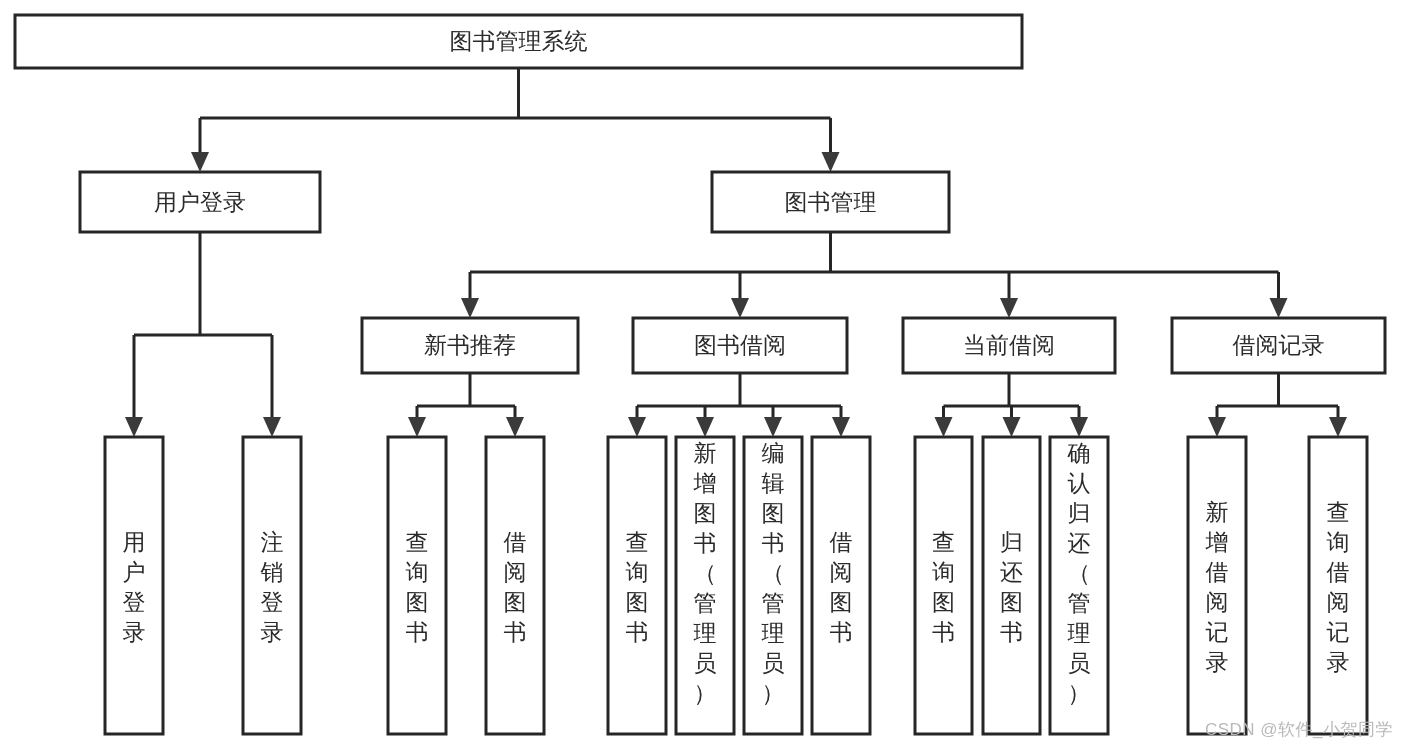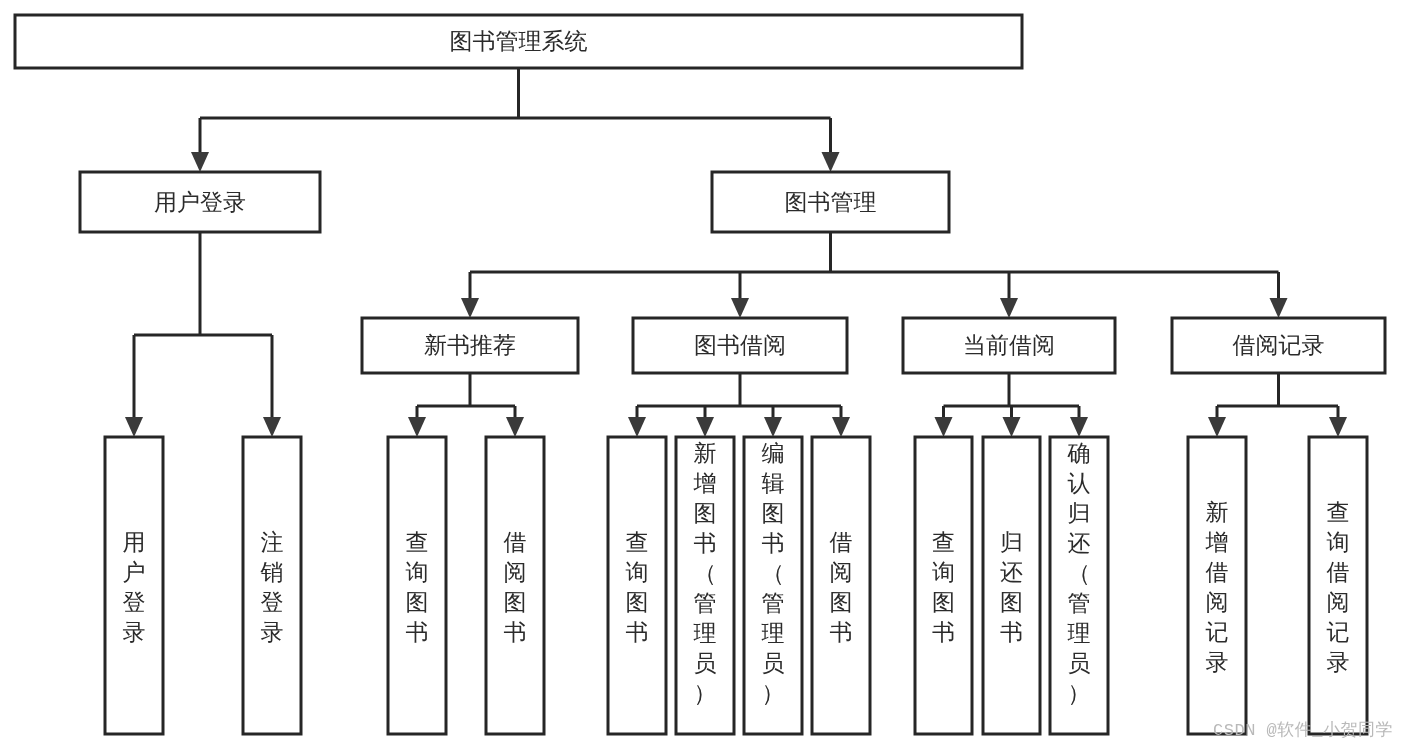--- a/index.html
+++ b/index.html
@@ -51,21 +51,21 @@
   .node-label-v {
     fill: #2b2b2b;
     font-family: "DejaVu Sans", "Liberation Sans", sans-serif;
     font-size: 23px;
     text-anchor: middle;
   }
   .watermark {
     position: absolute;
     right: 12px;
     bottom: 6px;
-    font-family: Liberation Mono, monospace;
+    font-family: Liberation Sans, sans-serif;
     font-size: 17px;
     color: #b9b9b9;
     letter-spacing: 0.5px;
     white-space: nowrap;
     pointer-events: none;
   }
 </style>
 </head>
 <body>
 

